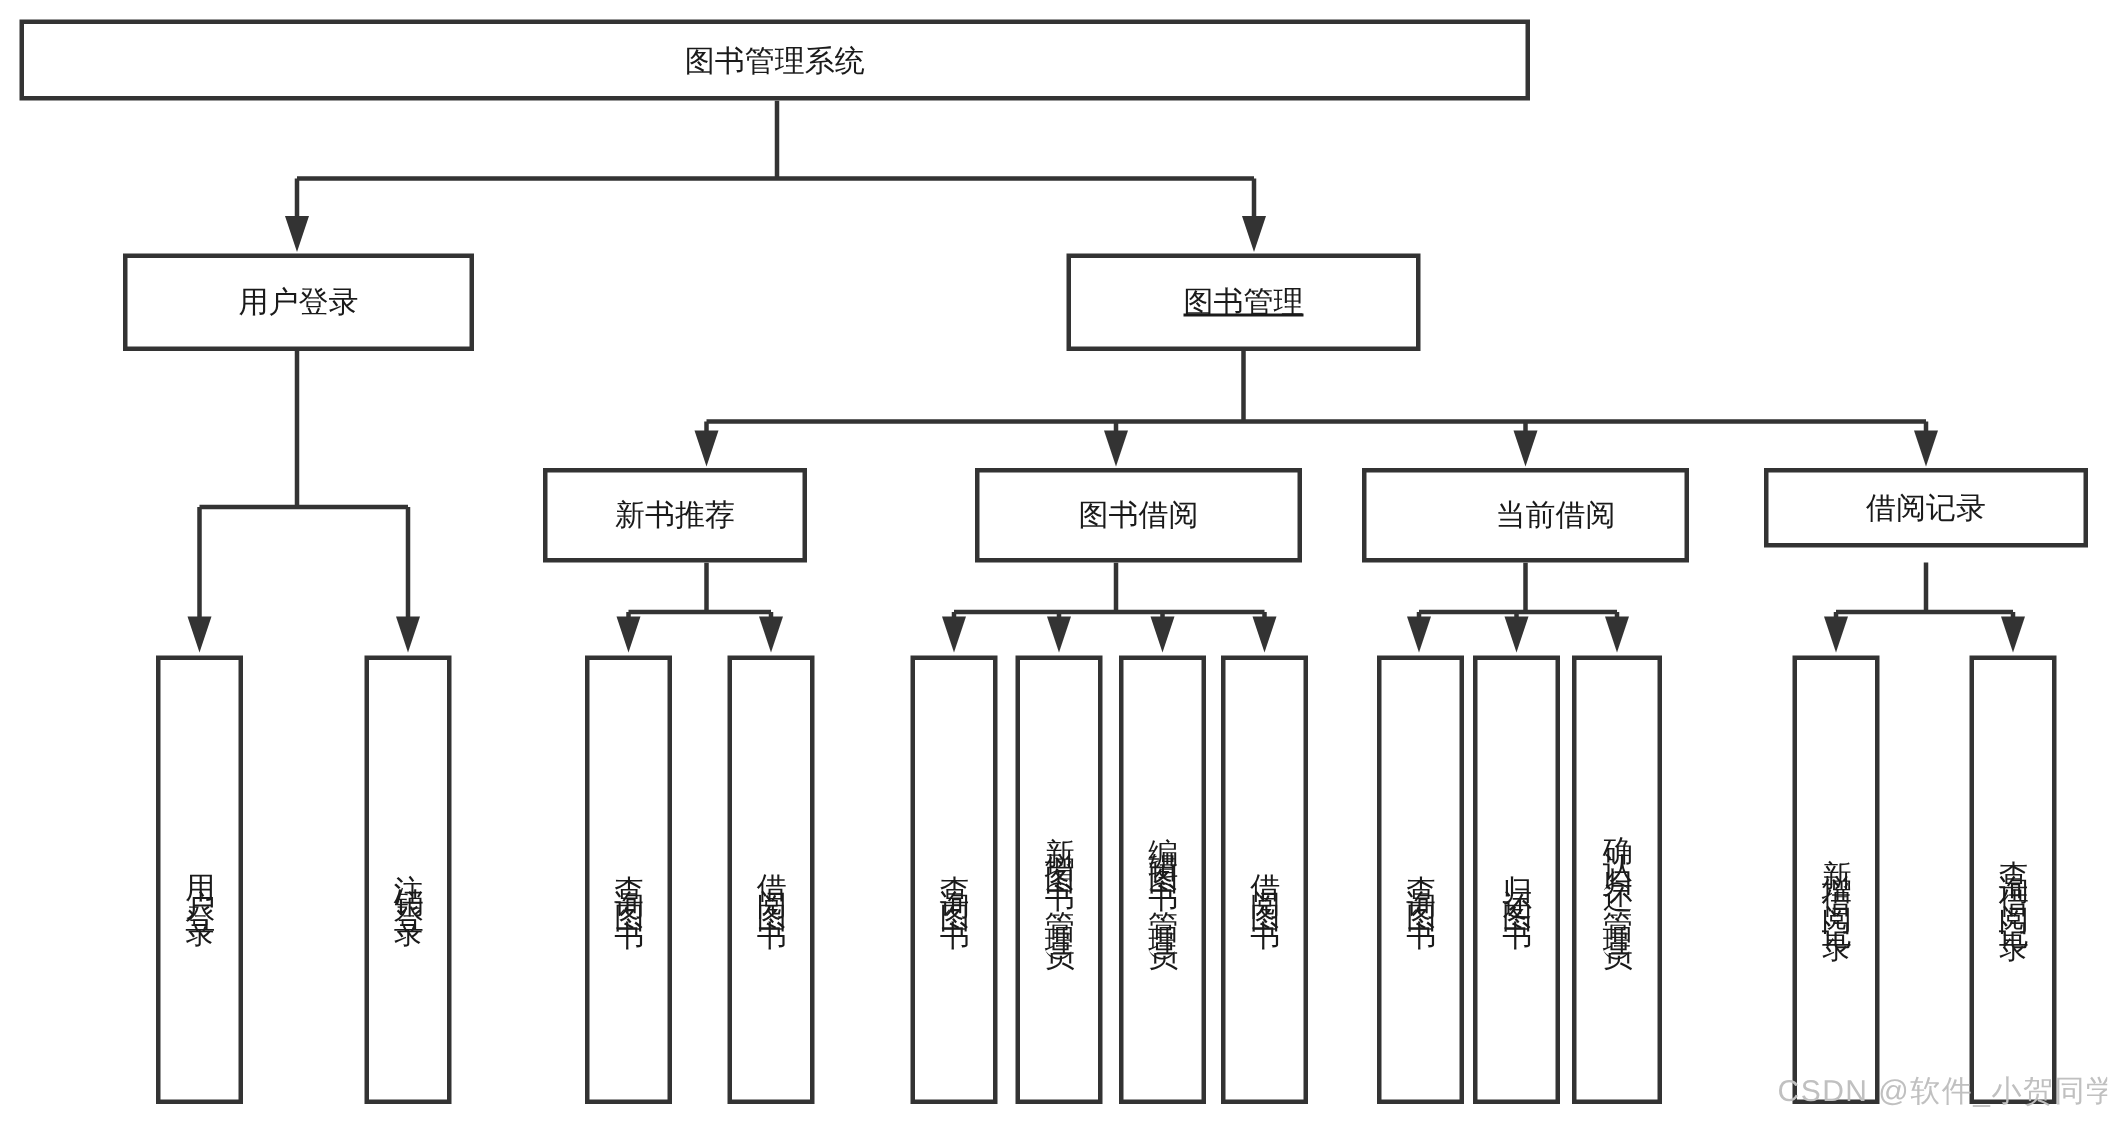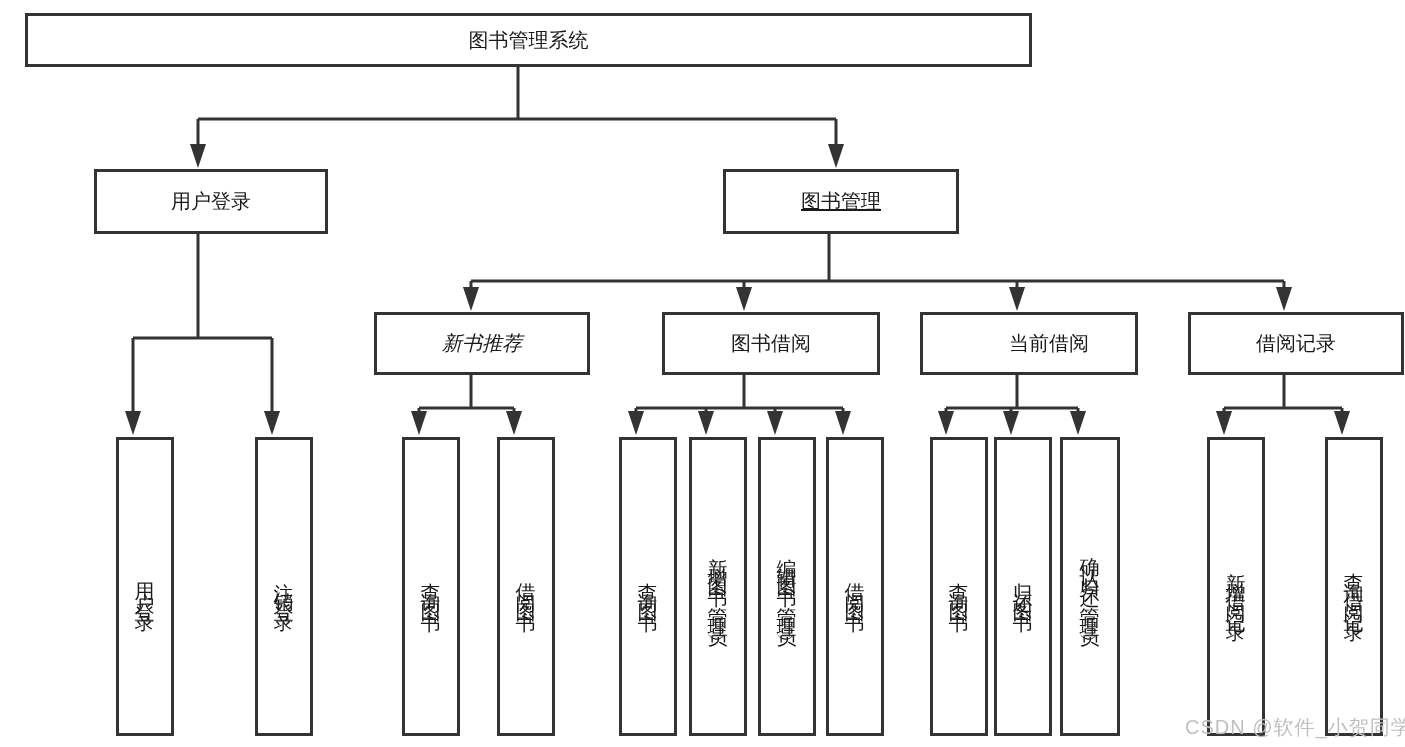--- a/index.html
+++ b/index.html
@@ -12,21 +12,20 @@
   }
   #connectors{position:absolute;left:0;top:0;z-index:0;}
   .box{
     position:absolute;
     background:#ffffff;
     border:3px solid #333333;
     box-sizing:border-box;
     display:flex;align-items:center;justify-content:center;
     color:#1a1a1a;font-size:20px;
     z-index:1;
-    margin-left:12px;
   }
   .leaf{top:437px;height:299px;width:58px;}
   .leaf .vtext{
     writing-mode:vertical-rl;
     text-orientation:mixed;
     letter-spacing:10px;
     line-height:1;
     white-space:nowrap;
   }
   .watermark{
@@ -81,30 +80,30 @@
     <span>图书管理系统</span>
   </div>
 
   <div class="box" style="left:82px;top:169px;width:234px;height:65px;">
     <span>用户登录</span>
   </div>
   <div class="box" style="left:711px;top:169px;width:236px;height:65px;text-decoration:underline;">
     <span>图书管理</span>
   </div>
 
-  <div class="box" style="left:362px;top:312px;width:216px;height:63px;font-style:italic;">
+  <div class="box" style="left:362px;top:312px;width:176px;height:63px;">
     <span>新书推荐</span>
   </div>
   <div class="box" style="left:650px;top:312px;width:218px;height:63px;">
     <span>图书借阅</span>
   </div>
   <div class="box" style="left:908px;top:312px;width:218px;height:63px;padding-left:40px;">
     <span>当前借阅</span>
   </div>
-  <div class="box" style="left:1176px;top:312px;width:216px;height:63px;">
+  <div class="box" style="left:1176px;top:312px;width:216px;height:53px;">
     <span>借阅记录</span>
   </div>
 
   <div class="box leaf" style="left:104px;">
     <span class="vtext">用户登录</span>
   </div>
   <div class="box leaf" style="left:243px;">
     <span class="vtext">注销登录</span>
   </div>
 

